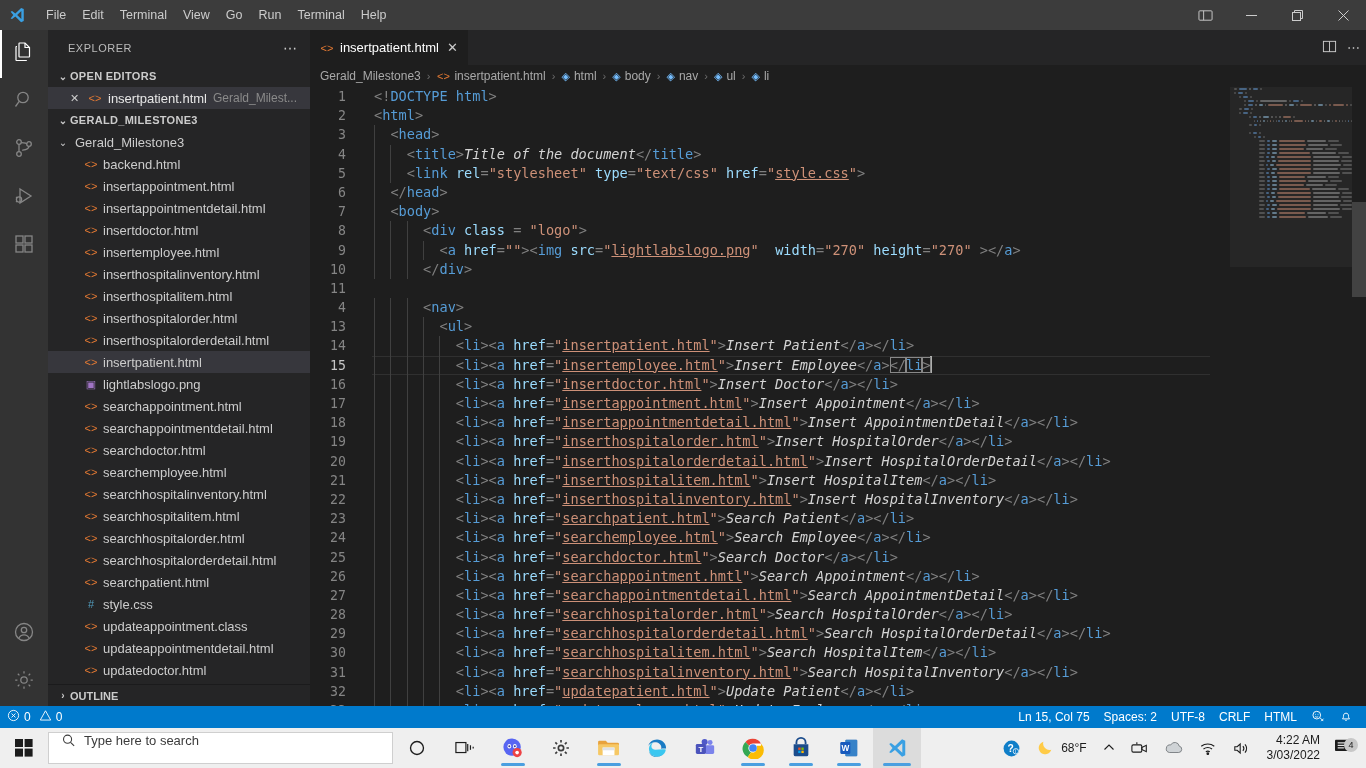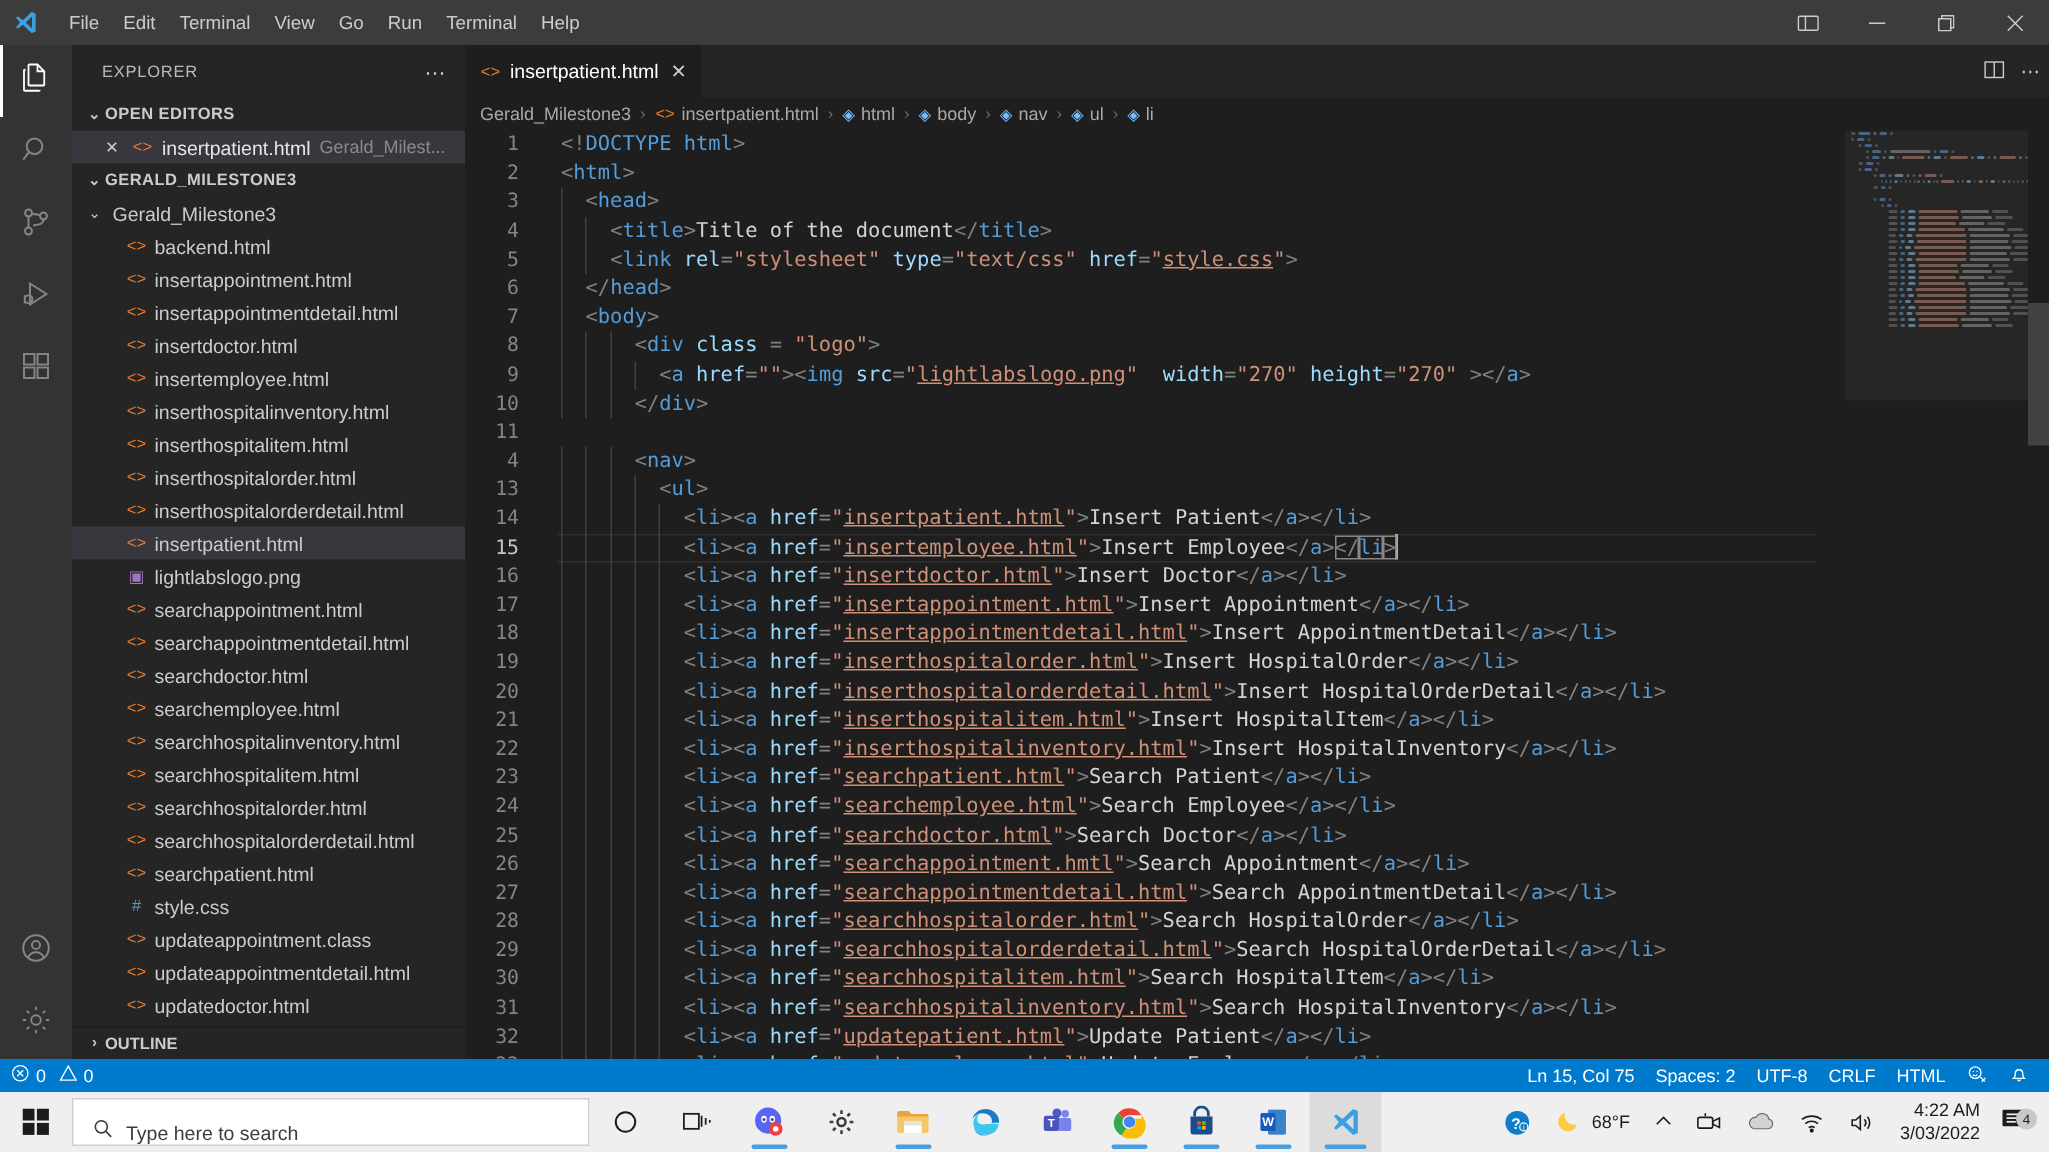--- a/index.html
+++ b/index.html
@@ -129,21 +129,21 @@
   .cur-line-box {
     position: absolute; left: 62px; right: 156px; height: 19.2px;
     border-top: 1px solid #303030; border-bottom: 1px solid #303030;
     pointer-events: none;
   }
   
   .t-tag { color: #569cd6; }
   .t-brk { color: #808080; }
   .t-attr { color: #9cdcfe; }
   .t-str { color: #ce9178; }
-  .t-txt { color: #d4d4d4; }
+  .t-txt { color: #d4d4d4; font-style: italic; }
   .t-link { color: #ce9178; text-decoration: underline; }
   .indent-guide {
     position: absolute; top: 0; width: 1px; height: 19.2px; background: #404040;
   }
   .bracket-match { outline: 1px solid #888888; outline-offset: -1px; }
   .cursor {
     display: inline-block; width: 2px; height: 17px; background: #aeafad;
     vertical-align: text-bottom; margin-left: -1px;
   }
 
@@ -177,21 +177,21 @@
   .sb-cell { padding: 0 7px; height: 22px; display: flex; align-items: center; gap: 4px; cursor: pointer; }
 
   
   .taskbar {
     position: absolute; left: 0; top: 728px; width: 1366px; height: 40px;
     background: #efefef; display: flex; align-items: center;
   }
   .start-btn { width: 48px; height: 40px; display: flex; align-items: center; justify-content: center; }
   .tb-search {
     width: 345px; height: 32px; background: #ffffff; border: 1px solid #cfcfcf;
-    display: flex; align-items: flex-end; gap: 8px; padding-left: 12px;
+    display: flex; align-items: flex-start; gap: 8px; padding-left: 12px;
     font-size: 13px; color: #3b3b3b;
   }
   .tb-icons { display: flex; align-items: center; }
   .tb-icon {
     width: 48px; height: 40px; display: flex; align-items: center; justify-content: center;
     position: relative;
   }
   .tb-icon.running::after {
     content: ""; position: absolute; bottom: 2px; left: 12px; width: 24px; height: 3px;
     background: #4a9fe0; border-radius: 2px;

